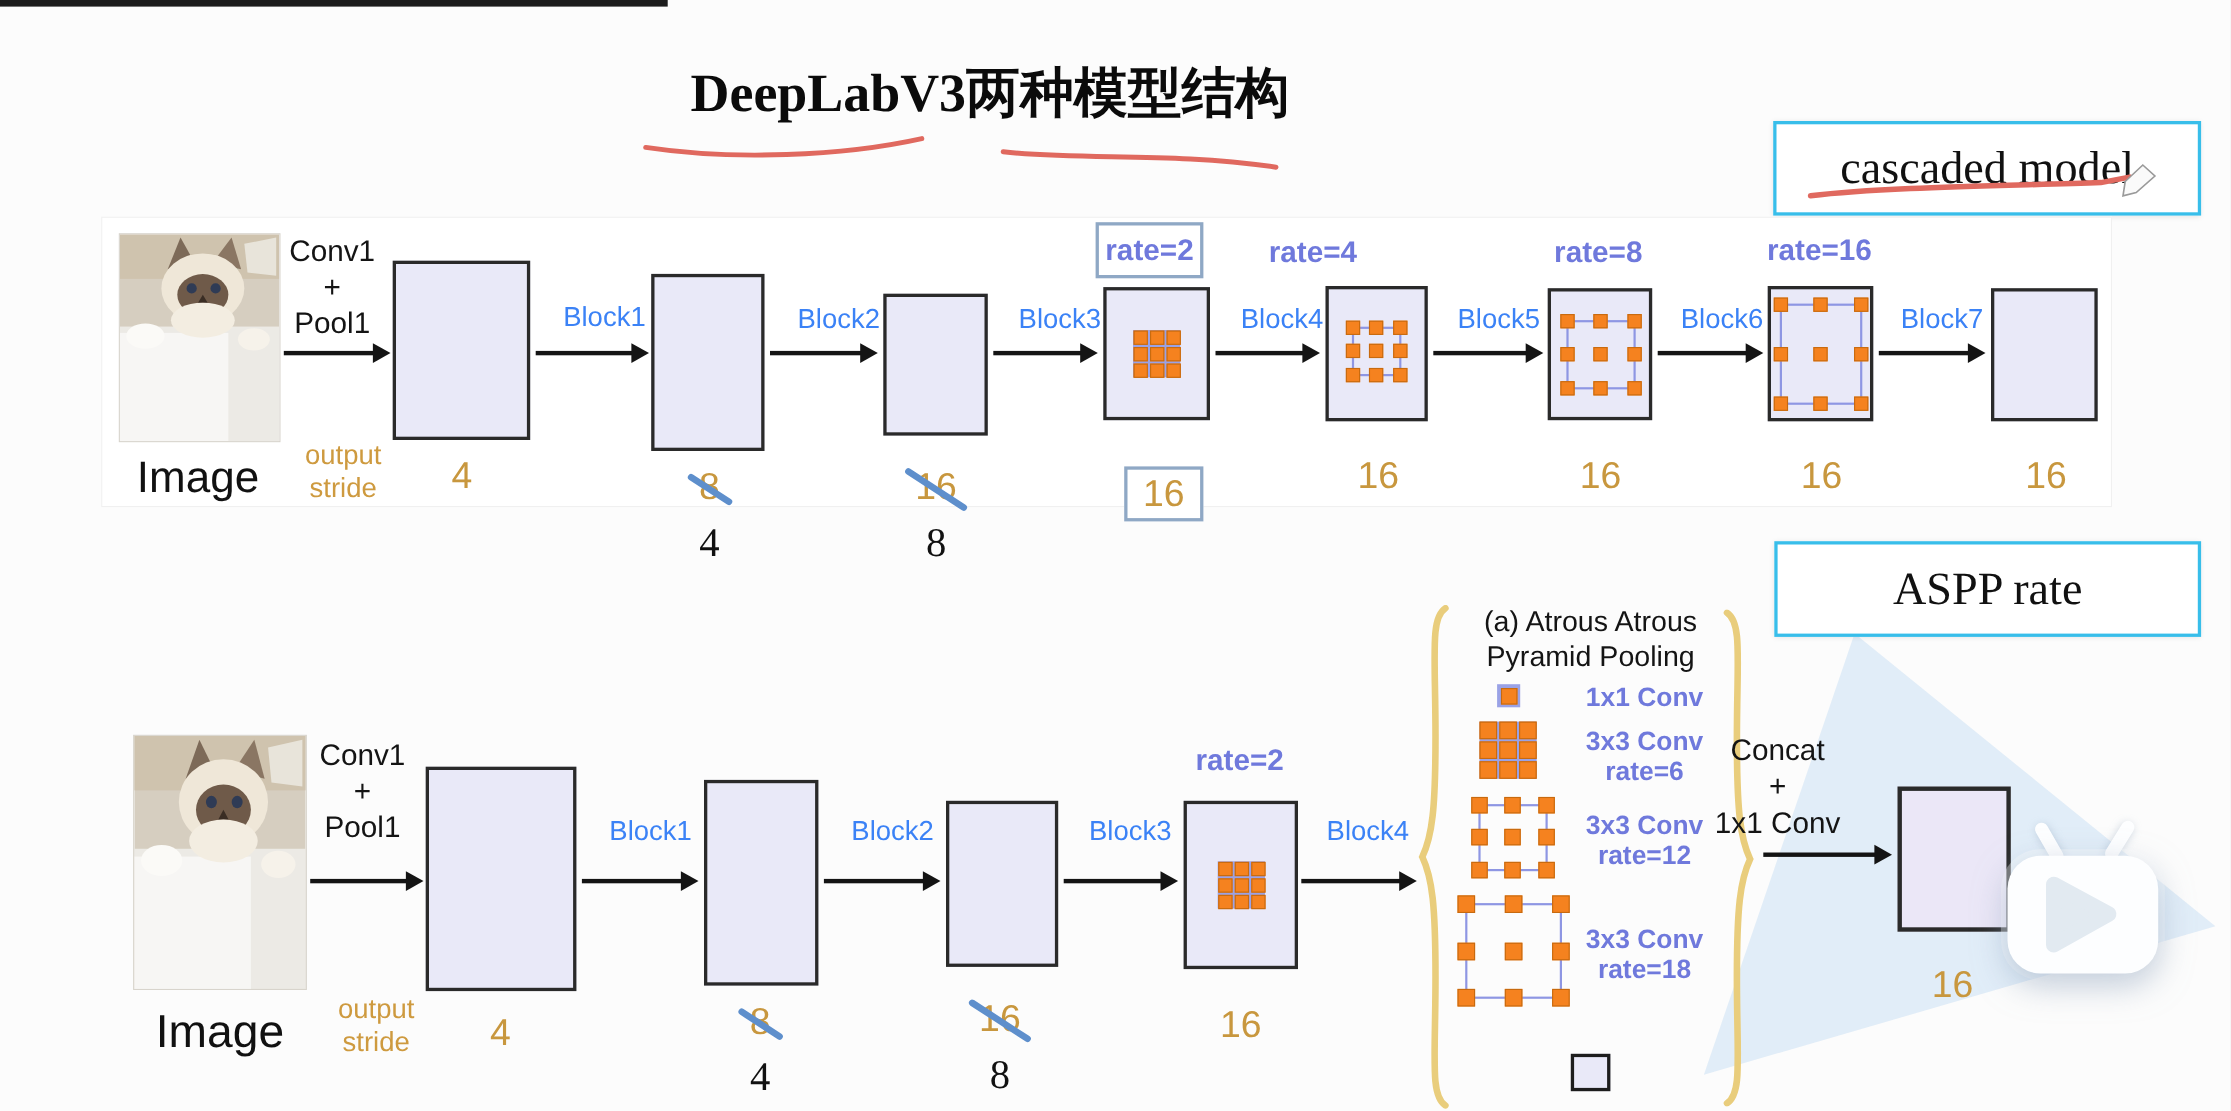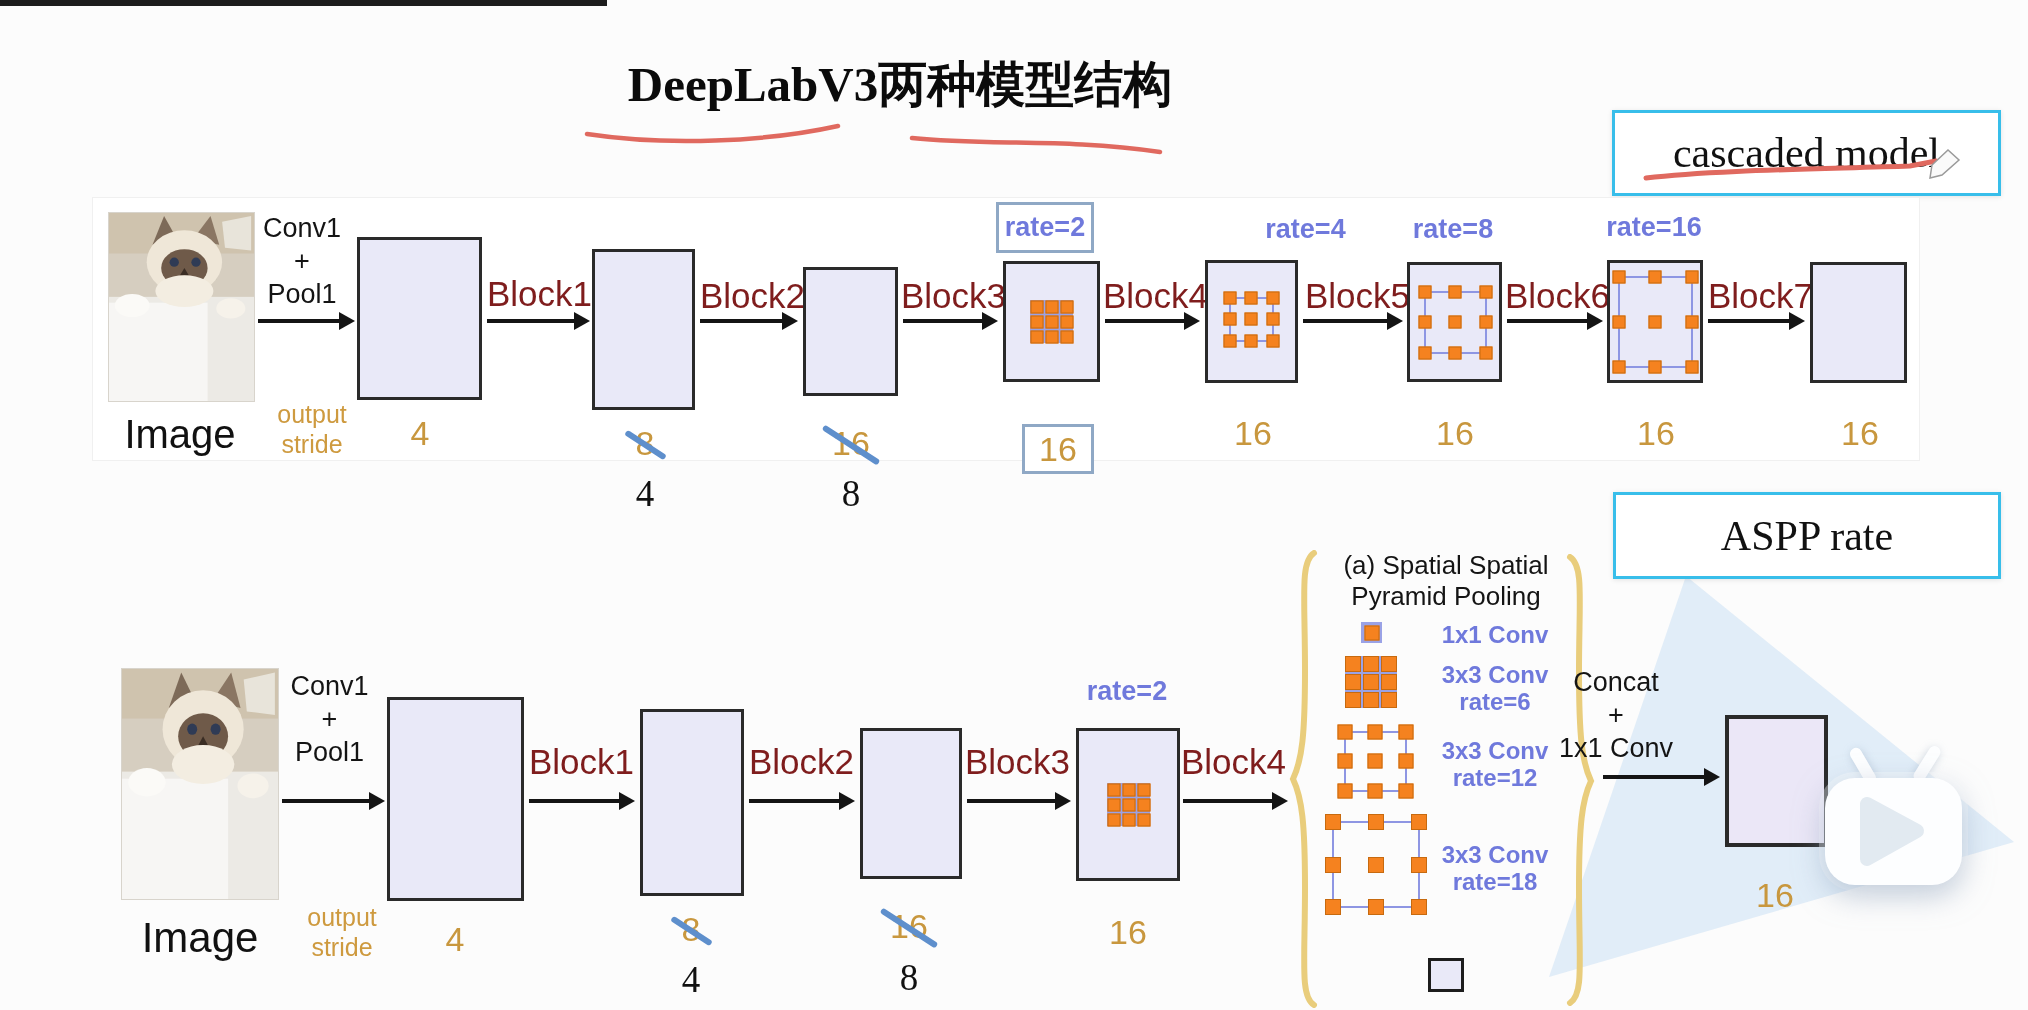--- a/index.html
+++ b/index.html
@@ -11,21 +11,21 @@
   .pagetitle{position:absolute;left:530px;top:52px;width:740px;text-align:center;
              font-family:"Liberation Serif",serif;font-weight:bold;font-size:49px;color:#0b0b0b;}
   .modelbox{position:absolute;background:#FFFFFF;border:3px solid #38BEEA;box-shadow:0 1px 5px rgba(0,0,0,.10);
             display:flex;align-items:center;justify-content:center;
             font-family:"Liberation Serif",serif;font-size:42px;color:#111;}
   .block{position:absolute;box-sizing:border-box;background:#E9E9F8;border:3px solid #2A2A2A;}
   .arrow{position:absolute;height:4px;background:#141414;}
   .arrow::after{content:'';position:absolute;right:-15px;top:50%;transform:translateY(-50%);
                 width:0;height:0;border-left:16px solid #141414;
                 border-top:9px solid transparent;border-bottom:9px solid transparent;}
-  .blklabel{position:absolute;text-align:right;font-size:35px;color:#7f1d1d;}
+  .blklabel{position:absolute;text-align:right;font-size:25px;color:#3b82f6;}
   .stem{position:absolute;text-align:center;font-size:27px;line-height:1.22;color:#141414;}
   .stem span{display:block;}
   .imagelabel{position:absolute;text-align:center;font-size:40px;color:#111;}
   .ostride{position:absolute;text-align:center;font-size:25px;line-height:1.18;color:#CE9A3F;}
   .ostride span{display:block;}
   .tan{position:absolute;text-align:center;font-size:34px;color:#C8973E;}
   .blacknum{position:absolute;text-align:center;font-size:37px;color:#111;font-family:"Liberation Serif",serif;}
   .struck{display:inline-block;position:relative;}
   .struck::after{content:'';position:absolute;left:-14px;right:-14px;top:46%;height:6px;border-radius:3px;
                  background:#5E8FCC;transform:rotate(33deg);}
@@ -148,21 +148,21 @@
           <span class="sq" style="left: 100%; top: 100%;"></span>
         </div>
       </div>
   </div>
   <div class="stridebox" style="left:1022px;top:424px;width:72px;height:50px;">
     <span>16</span>
   </div>
 
   <div class="blklabel" style="left:1103px;top:276px;width:100px;">Block4</div>
   <div class="arrow" style="left:1105px;top:319px;width:80px;"></div>
-  <div class="rate" style="left:1248px;top:214px;width:115px;">rate=4</div>
+  <div class="rate" style="left:1136px;top:214px;width:115px;">rate=4</div>
   <div class="block" style="left:1205px;top:260px;width:93px;height:123px;">
     <div class="atrous spread" style="left:15px;top:28px;width:56px;height:56px;--sq:13px;">
         <div class="inner">
           <span class="sq" style="left: 0%; top: 0%;"></span>
           <span class="sq" style="left: 50%; top: 0%;"></span>
           <span class="sq" style="left: 100%; top: 0%;"></span>
           <span class="sq" style="left: 0%; top: 50%;"></span>
           <span class="sq" style="left: 50%; top: 50%;"></span>
           <span class="sq" style="left: 100%; top: 50%;"></span>
           <span class="sq" style="left: 0%; top: 100%;"></span>
@@ -294,21 +294,21 @@
   <div class="arrow" style="left:1183px;top:799px;width:90px;"></div>
 
   <svg class="abs" style="left:1288px;top:550px;" width="32" height="458" viewBox="0 0 32 458">
     <path d="M26,3 C12,12 17,45 17,120 C17,185 14,210 5,229 C14,248 17,273 17,338 C17,413 12,446 26,455" fill="none" stroke="#E9CD7C" stroke-width="6" stroke-linecap="round"></path>
   </svg>
   <svg class="abs" style="left:1564px;top:554px;" width="32" height="452" viewBox="0 0 32 452">
     <path d="M6,3 C20,12 15,45 15,118 C15,183 18,208 27,227 C18,246 15,271 15,334 C15,409 20,440 6,449" fill="none" stroke="#E9CD7C" stroke-width="6" stroke-linecap="round"></path>
   </svg>
 
   <div class="asppTitle" style="left:1318px;top:550px;width:256px;">
-    <span>(a) Spatial Spatial</span>
+    <span>(a) Atrous Atrous</span>
     <span>Pyramid Pooling</span>
   </div>
 
   <div class="atrous compact" style="left:1361px;top:622px;width:21px;height:21px;--sq:15px;">
       <div class="inner">
         <span class="sq" style="left: 50%; top: 50%;"></span>
       </div>
     </div>
   <div class="asppItem" style="left:1428px;top:622px;width:134px;">
     <span>1x1 Conv</span>

